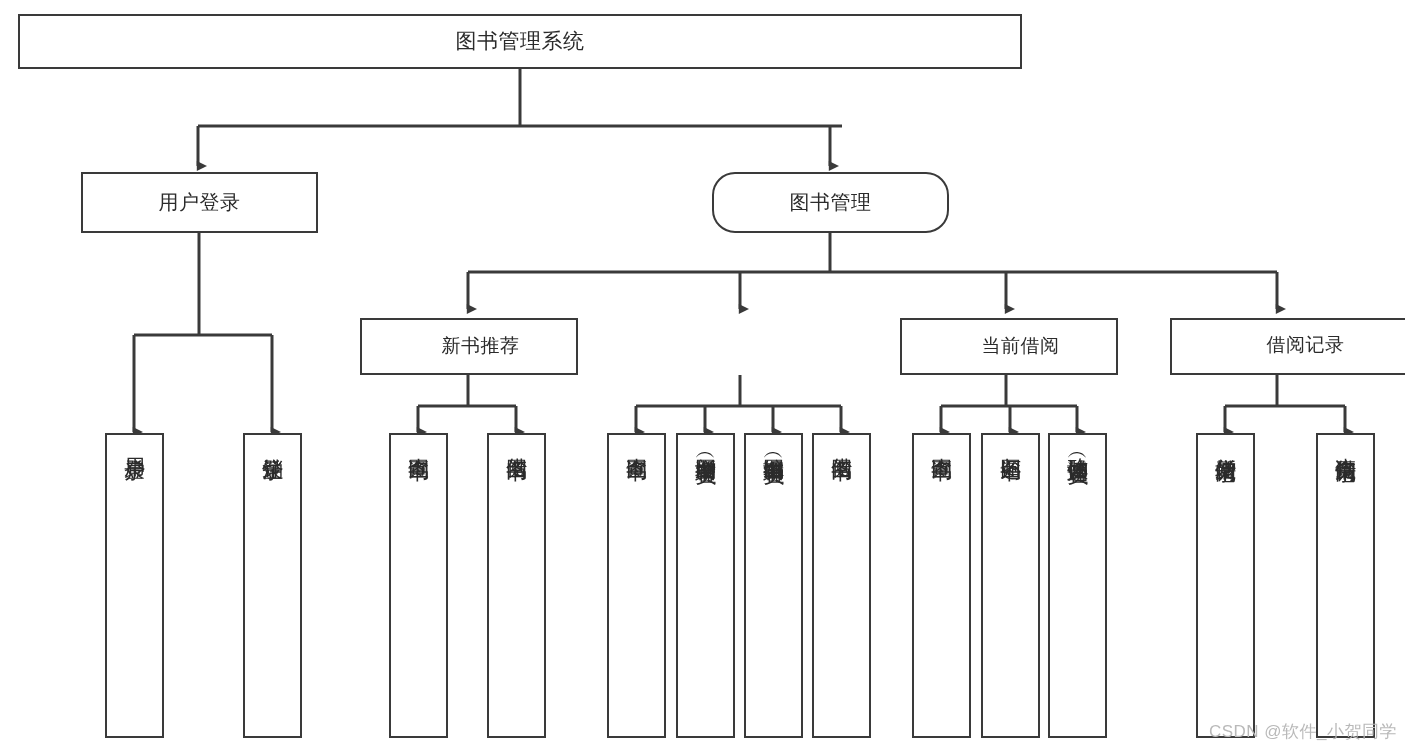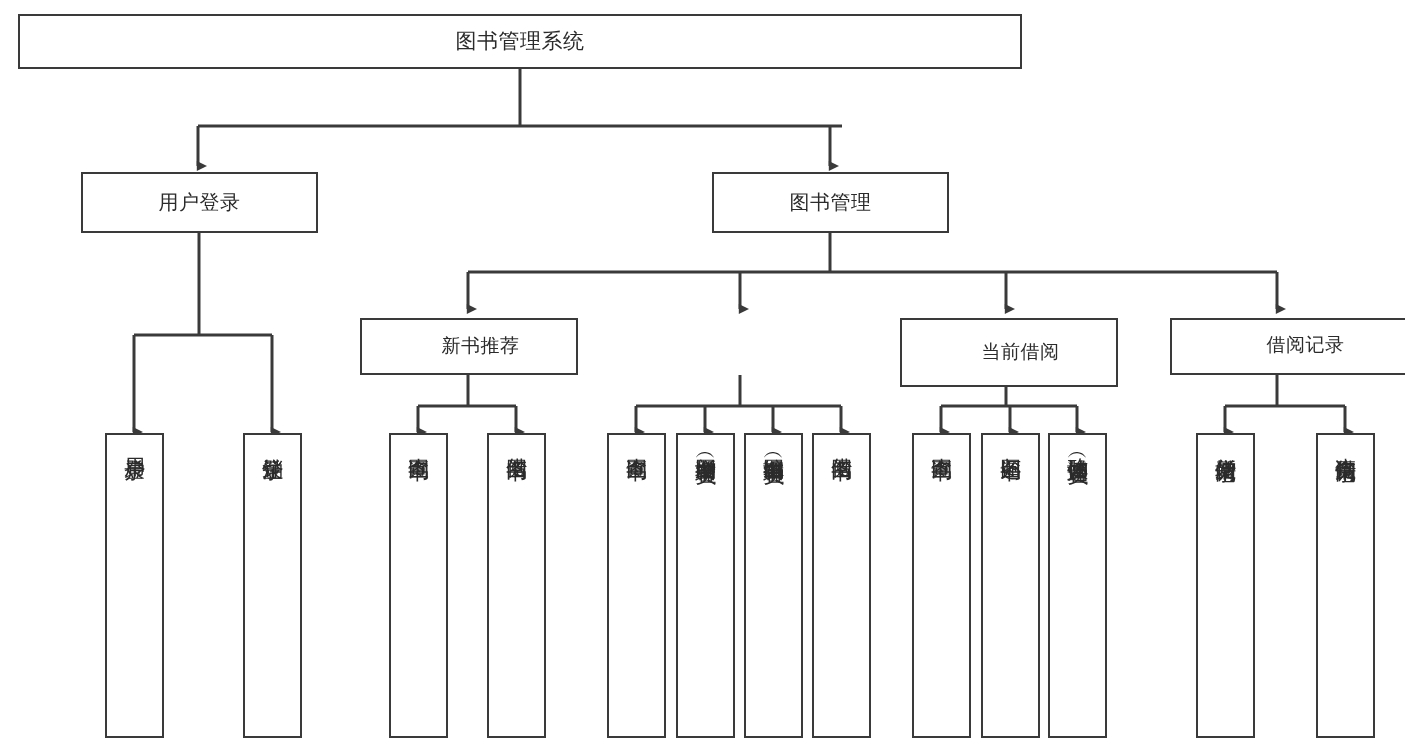--- a/index.html
+++ b/index.html
@@ -122,28 +122,28 @@
     </g>
   </svg>
 
   <div class="node root" style="left:18px; top:14px; width:1004px; height:55px;">
     <span class="label">图书管理系统</span>
   </div>
 
   <div class="node level1" style="left:81px; top:172px; width:237px; height:61px;">
     <span class="label">用户登录</span>
   </div>
-  <div class="node level1" style="left:712px; top:172px; width:237px; height:61px;">
+  <div class="node level1" style="left:712px; top:172px; width:237px; height:61px;border-radius:23px;">
     <span class="label">图书管理</span>
   </div>
 
   <div class="node level2" style="left:360px; top:318px; width:218px; height:57px;">
     <span class="label">新书推荐</span>
   </div>
-  <div class="node level2" style="left:900px; top:318px; width:218px; height:69px;">
+  <div class="node level2" style="left:900px; top:318px; width:218px; height:57px;">
     <span class="label">当前借阅</span>
   </div>
   <div class="node level2" style="left:1170px; top:318px; width:248px; height:57px;font-family:Liberation Mono, monospace;">
     <span class="label">借阅记录</span>
   </div>
 
   <div class="node leaf" style="left:105px; top:433px; width:59px; height:305px;">
     <span class="label">用户登录</span>
   </div>
   <div class="node leaf" style="left:243px; top:433px; width:59px; height:305px;">
@@ -180,13 +180,14 @@
     <span class="label">确认归还（管理员）</span>
   </div>
 
   <div class="node leaf" style="left:1196px; top:433px; width:59px; height:305px;">
     <span class="label">新增借阅记录</span>
   </div>
   <div class="node leaf" style="left:1316px; top:433px; width:59px; height:305px;">
     <span class="label">查询借阅记录</span>
   </div>
 
+  <div class="watermark">CSDN @软件_小贺同学</div>
 </div>
 
 </body></html>

